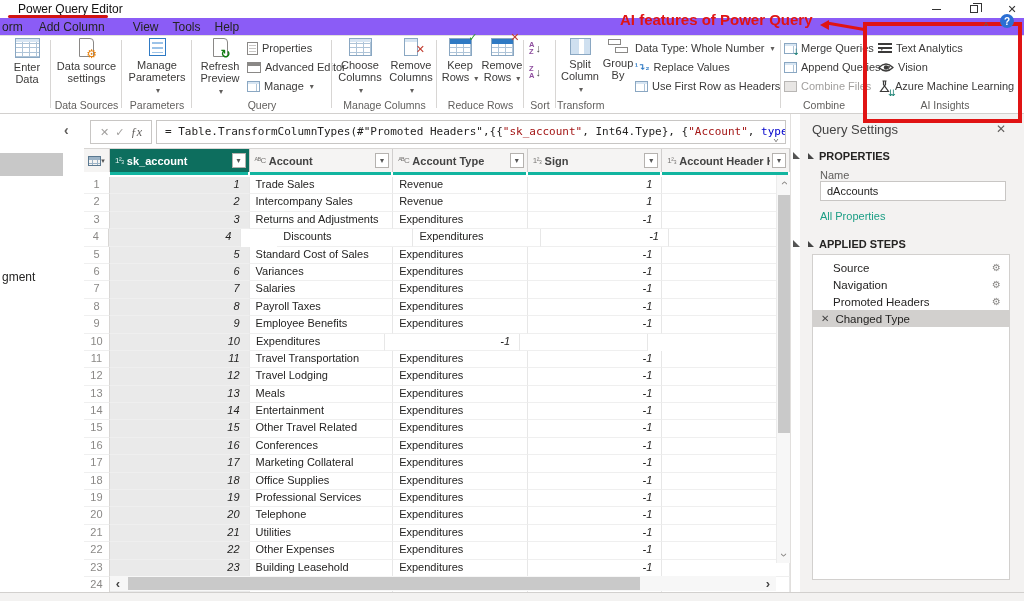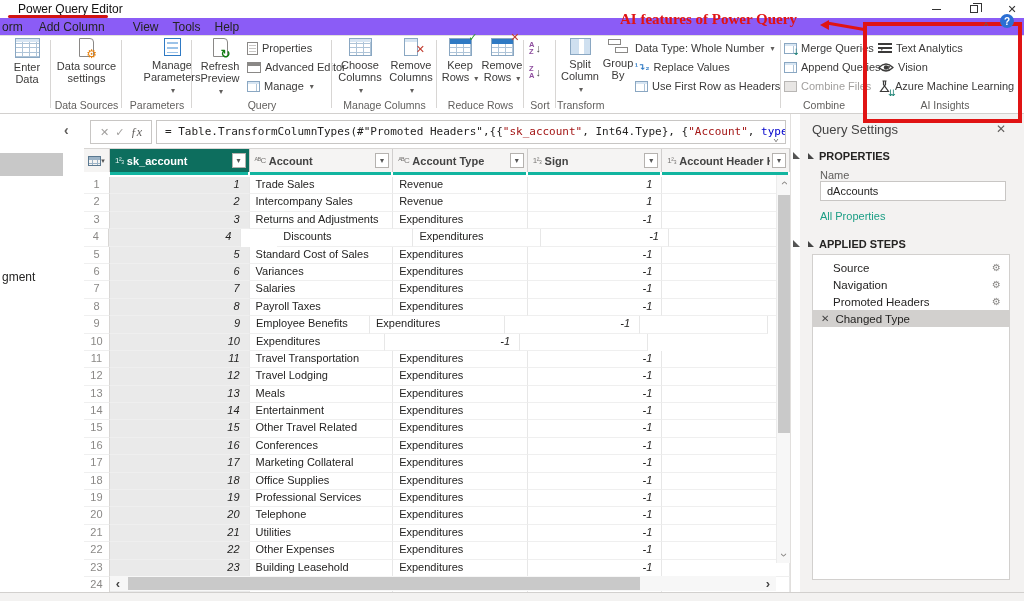--- a/index.html
+++ b/index.html
@@ -67,21 +67,21 @@
   .sic-combine { border-color:#b8b6b4; background-image:none; background:#e8e6e4; }
   .sort-ic { display:flex; align-items:center; gap:1px; }
   .sort-ic .lt { display:flex; flex-direction:column; font-size:7.5px; font-weight:bold; line-height:7px; color:#8e4d9e; }
   .sort-ic .ar { font-size:11px; color:#4a4a4a; line-height:10px; }
   .replace-ic { font-size:9px; color:#2f7ac4; font-weight:bold; }
   .lines-ic { width:14px; height:11px; background-image:repeating-linear-gradient(to bottom,#3b3a39 0 1.5px,transparent 1.5px 4.2px); }
   .grn { color:#107c10; font-weight:bold; }
   .org { color:#e8820e; }
 
   
-  .callout-text { position:absolute; left:620px; top:11px; font-size:15px; font-weight:bold; color:#e01414; z-index:60;font-family:Liberation Serif, serif; }
+  .callout-text { position:absolute; left:620px; top:11px; font-size:15px; font-weight:bold; color:#e01414; z-index:60; }
   .callout-line { position:absolute; left:828px; top:25px; width:38px; height:3px; background:#e01414; transform:rotate(10deg); z-index:60; }
   .callout-head { position:absolute; left:820px; top:20px; width:0; height:0; border-right:9px solid #e01414; border-top:5px solid transparent; border-bottom:5px solid transparent; z-index:60; }
   .redbox { position:absolute; left:863px; top:22px; width:159px; height:101px; border:4px solid #e01414; z-index:55; }
   .help-circle { position:absolute; left:1000px; top:14px; width:14px; height:14px; border-radius:50%; background:#2b6fd4; color:#fff; font-size:10px; font-weight:bold; display:flex; align-items:center; justify-content:center; z-index:56; }
   .ribbon-collapse { position:absolute; left:984px; top:21px; color:#605e5c; font-size:9px; z-index:56; }
 
   
   .queries-pane { position:absolute; left:0; top:114px; width:84px; height:478px; background:#fff; }
   .qp-selected { position:absolute; left:0; top:39px; width:63px; height:23px; background:#c8c8c8; }
   .qp-partial { position:absolute; left:2px; top:156px; font-size:12px; color:#252423; }
@@ -197,21 +197,21 @@
       <span class="icbox ic-page">
           <span class="corner-glyph org">⚙</span>
         </span>
       <span class="blabel">Data source settings</span>
     </div>
     <div class="glabel">Data Sources</div>
   </div>
   <div class="rdiv" style="left:121px"></div>
 
   <div class="rgroup" style="left:123px;width:68px">
-    <div class="bigbtn" style="left:17px;width:64px">
+    <div class="bigbtn" style="left:2px;width:64px">
       <span class="icbox ic-params"></span>
       <span class="blabel"><span>Manage Parameters</span> <span class="caret">▾</span></span>
     </div>
     <div class="glabel">Parameters</div>
   </div>
   <div class="rdiv" style="left:191px"></div>
 
   <div class="rgroup" style="left:193px;width:138px">
     <div class="bigbtn" style="left:3px;width:48px">
       <span class="icbox ic-page">
@@ -485,21 +485,21 @@
         <div class="dcell rownum" style="width: 26px;">8</div>
         <div class="dcell num skcol" style="width: 140px;">8</div>
         <div class="dcell " style="width: 144px;">Payroll Taxes</div>
         <div class="dcell " style="width: 135px;">Expenditures</div>
         <div class="dcell num" style="width: 135px;">-1</div>
         <div class="dcell " style="width: 128px;"></div>
       </div>
       <div class="drow">
         <div class="dcell rownum" style="width: 26px;">9</div>
         <div class="dcell num skcol" style="width: 140px;">9</div>
-        <div class="dcell " style="width: 120px;">Employee Benefits</div>
+        <div class="dcell " style="width: 144px;">Employee Benefits</div>
         <div class="dcell " style="width: 135px;">Expenditures</div>
         <div class="dcell num" style="width: 135px;">-1</div>
         <div class="dcell " style="width: 128px;"></div>
       </div>
       <div class="drow">
         <div class="dcell rownum" style="width: 26px;">10</div>
         <div class="dcell num skcol" style="width: 140px;">10</div>
         <div class="dcell " style="width: 135px;">Expenditures</div>
         <div class="dcell num" style="width: 135px;">-1</div>
         <div class="dcell " style="width: 128px;"></div>

